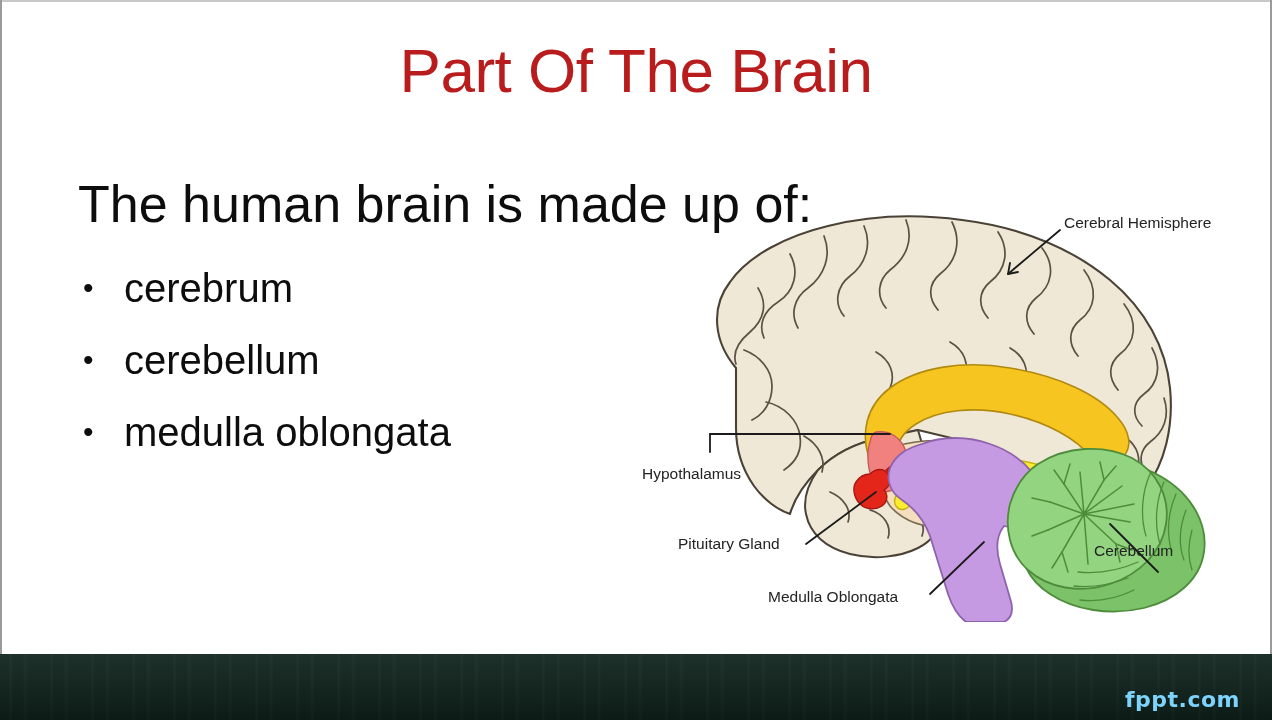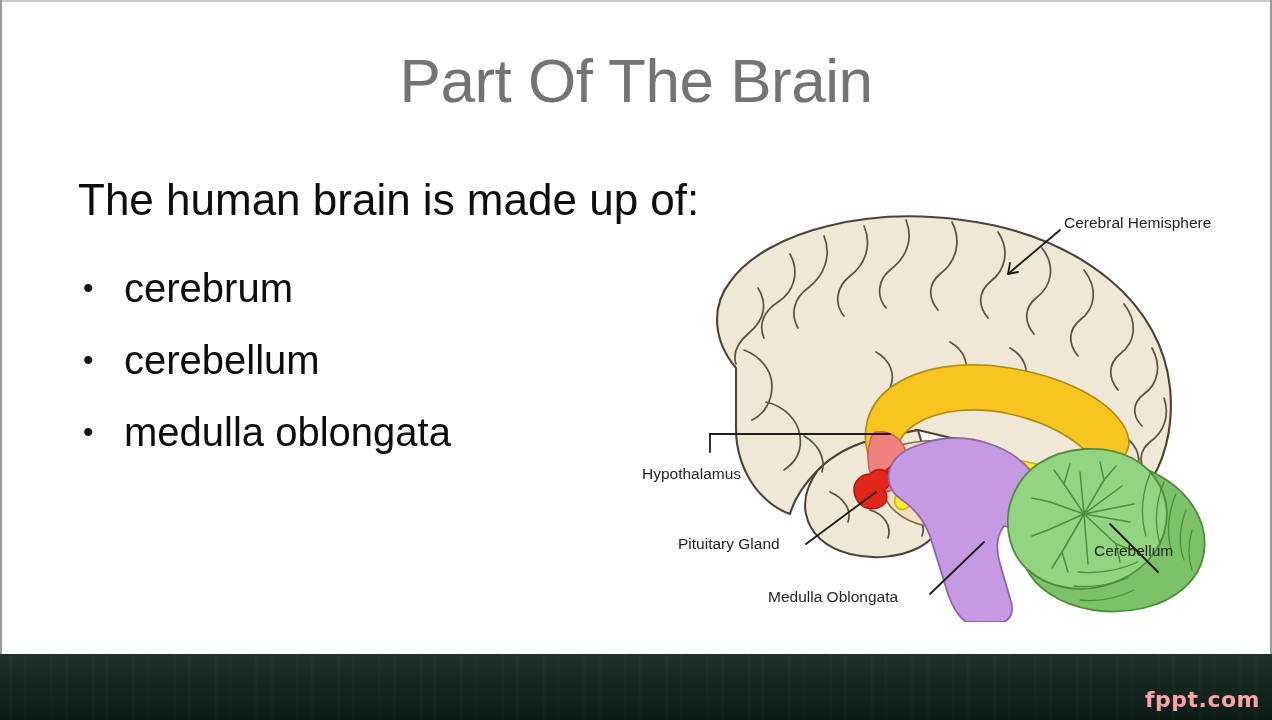--- a/index.html
+++ b/index.html
@@ -32,37 +32,37 @@
     top: 2px;
     width: 1268px;
     height: 650px;
     background: #ffffff;
   }
 
   
   .title {
     position: absolute;
     left: 0;
-    top: 46px;
+    top: 36px;
     width: 1268px;
     text-align: center;
     font-size: 62px;
     line-height: 1.05;
-    color: #737373;
+    color: #b91c1c;
     font-family: "Liberation Sans Narrow", "Liberation Sans", sans-serif;
     letter-spacing: -0.5px;
     white-space: nowrap;
   }
 
   
   .lead {
     position: absolute;
     left: 76px;
     top: 176px;
-    font-size: 44px;
+    font-size: 52px;
     line-height: 1.0;
     color: #0d0d0d;
     white-space: nowrap;
   }
   .bullets {
     position: absolute;
     left: 76px;
     top: 250px;
     width: 600px;
   }
@@ -129,23 +129,23 @@
         rgba(255,255,255,0.000) 28px,
         rgba(255,255,255,0.000) 41px);
   }
   .bottombar .sheen {
     position: absolute;
     inset: 0;
     background: linear-gradient(180deg, rgba(255,255,255,0.06) 0%, rgba(0,0,0,0.25) 100%);
   }
   .watermark {
     position: absolute;
-    right: 12px;
+    right: 32px;
     bottom: 8px;
-    color: #fca5a5;
+    color: #7dd3fc;
     font-size: 22px;
     font-weight: bold;
     letter-spacing: 0.5px;
     font-family: "DejaVu Sans", sans-serif;
   }
 </style>
 </head>
 <body>
 
 <div class="slide">

